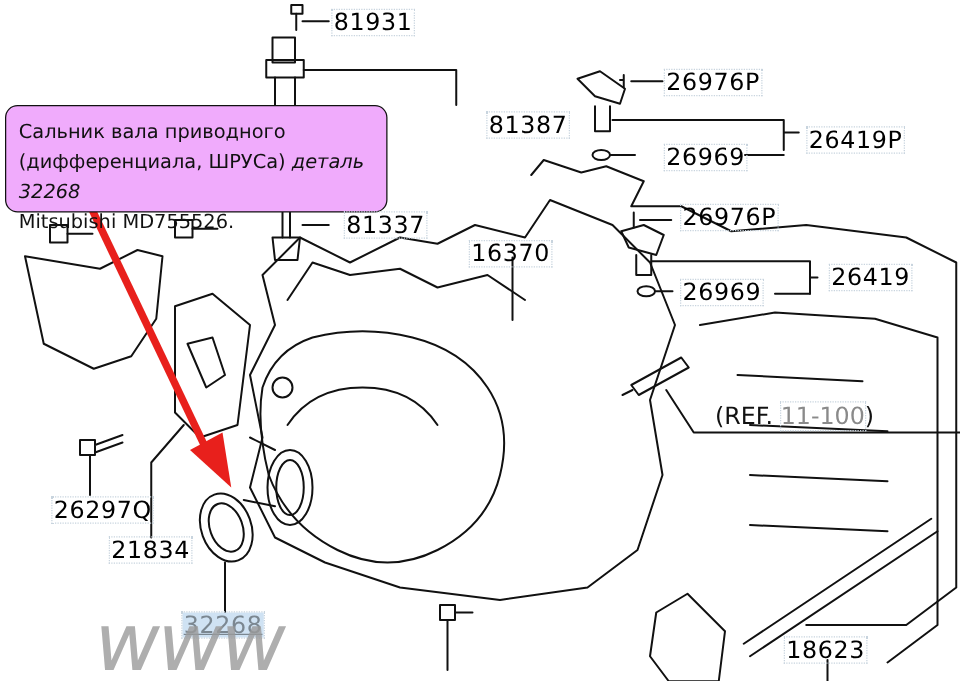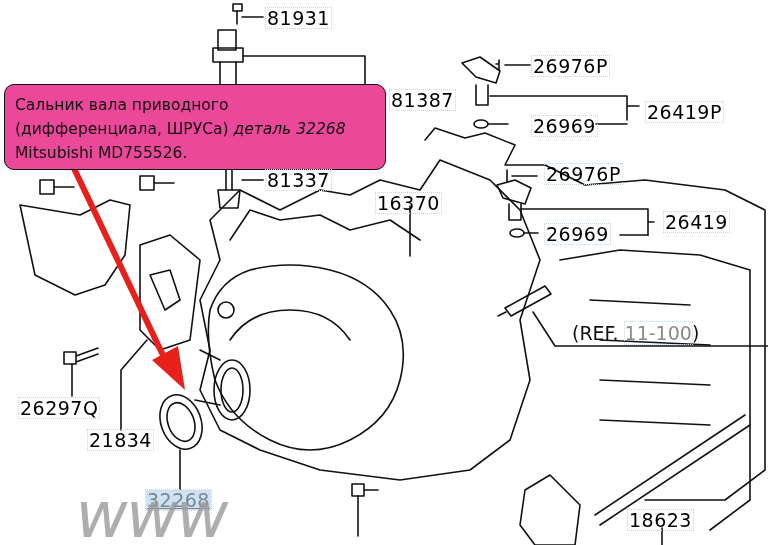--- a/index.html
+++ b/index.html
@@ -2,21 +2,21 @@
 <html><head>
 <meta charset="utf-8">
 <style>
   html,body{margin:0;padding:0;background:#fff;}
   #stage{position:relative;width:768px;height:545px;overflow:hidden;background:#fff;font-family:"Liberation Sans",sans-serif;}
   svg.art{position:absolute;left:0;top:0;}
   .lbl{position:absolute;font-family:"DejaVu Sans",sans-serif;font-size:19px;color:#000000;letter-spacing:0.5px;line-height:20px;outline:1px dotted #c8d4de;padding:0 1px;white-space:nowrap;}
   .lbl.hl{background:#cfe2f3;color:#7b8791;}
   .ref{position:absolute;left:572px;top:322px;font-family:"DejaVu Sans",sans-serif;font-size:19px;color:#111;white-space:nowrap;}
   .ref .num{color:#8a8a8a;outline:1px dotted #c8d4de;margin-top:27px;}
-  .callout{position:absolute;left:4px;top:84px;width:382px;height:86px;border:1.5px solid #111;border-radius:10px;background:#ec4899;box-sizing:border-box;padding:8px 10px;font-family:"DejaVu Sans",sans-serif;font-size:15.5px;line-height:24px;color:#111;}
+  .callout{position:absolute;left:4px;top:84px;width:306px;height:86px;border:1.5px solid #111;border-radius:10px;background:#f0abfc;box-sizing:border-box;padding:8px 10px;font-family:"DejaVu Sans",sans-serif;font-size:15.5px;line-height:24px;color:#111;}
   .callout i{font-style:italic;}
   .wm{position:absolute;left:76px;top:478px;font-family:"DejaVu Sans",sans-serif;font-size:64px;color:#9a9a9a;opacity:0.8;transform:skewX(-10deg);letter-spacing:-2px;}
 </style>
 </head>
 <body>
 
 <div id="stage">
 
   <svg class="art" width="768" height="545" viewBox="0 0 768 545">
     <g fill="none" stroke="#111" stroke-width="1.6" stroke-linejoin="round" stroke-linecap="round">
@@ -98,29 +98,29 @@
   </svg>
 
   <div class="callout">
     <div>Сальник вала приводного</div>
     <div><span>(дифференциала, ШРУСа) </span><i>деталь 32268</i></div>
     <div>Mitsubishi MD755526.</div>
   </div>
 
   <div class="lbl" style="left:266px;top:8px;">81931</div>
   <div class="lbl" style="left:390px;top:90px;text-align:right;">81387</div>
-  <div class="lbl" style="left:266px;top:170px;">81337</div>
+  <div class="lbl" style="left:276px;top:170px;">81337</div>
   <div class="lbl" style="left:532px;top:56px;">26976P</div>
   <div class="lbl" style="left:646px;top:102px;">26419P</div>
   <div class="lbl" style="left:532px;top:116px;">26969</div>
   <div class="lbl" style="left:545px;top:164px;">26976P</div>
   <div class="lbl" style="left:664px;top:212px;">26419</div>
   <div class="lbl" style="left:545px;top:224px;">26969</div>
   <div class="lbl" style="left:376px;top:193px;">16370</div>
-  <div class="lbl" style="left:19px;top:398px;">26297Q</div>
+  <div class="lbl" style="left:42px;top:398px;">26297Q</div>
   <div class="lbl" style="left:88px;top:430px;">21834</div>
   <div class="lbl hl" style="left:146px;top:490px;text-decoration:underline;">32268</div>
   <div class="lbl" style="left:628px;top:510px;">18623</div>
 
   <div class="ref"><span>(REF. </span><span class="num">11-100</span><span>)</span></div>
 
   <div class="wm">www</div>
 </div>
 
 </body></html>

